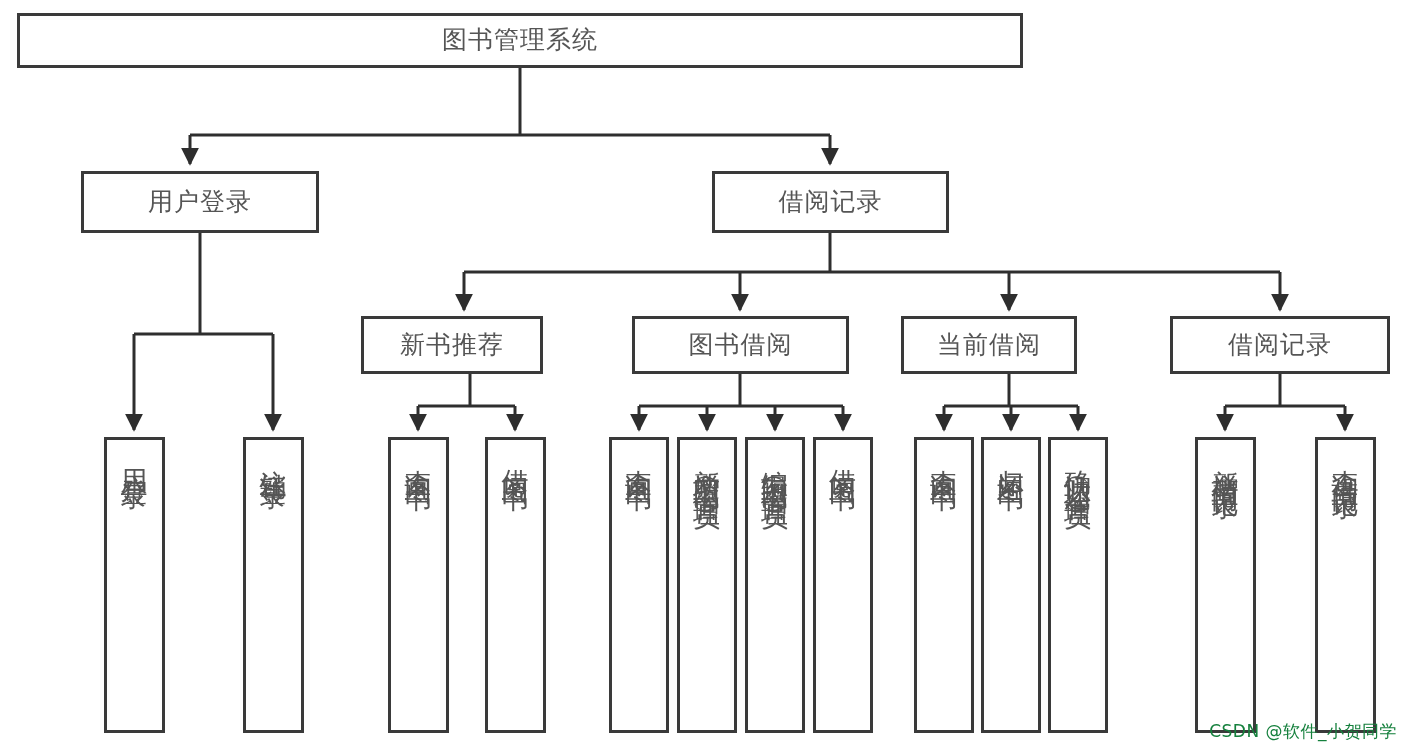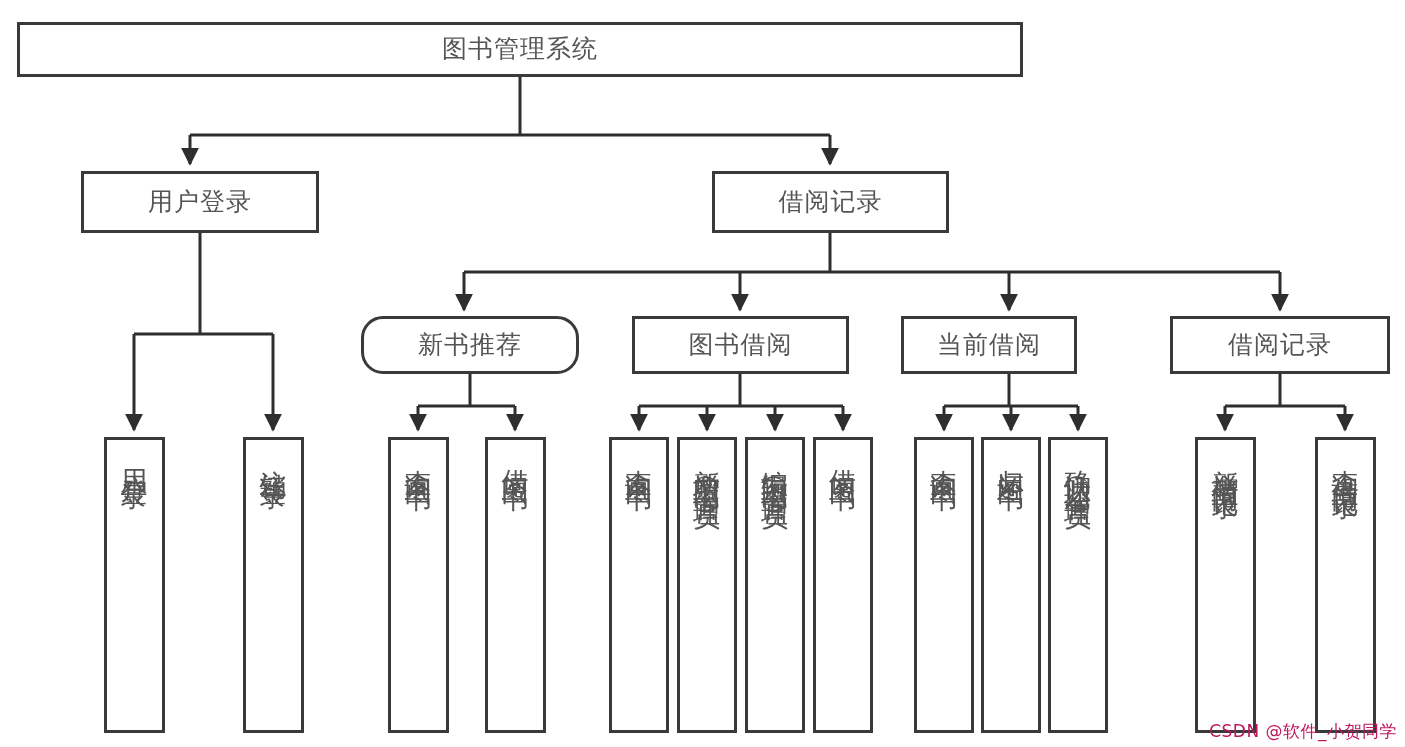--- a/index.html
+++ b/index.html
@@ -63,21 +63,21 @@
     font-size: 27px;
     letter-spacing: 5px;
     line-height: 1;
     white-space: nowrap;
   }
   .watermark {
     position: absolute;
     right: 8px;
     bottom: 4px;
     font-size: 17px;
-    color: #be185d;
+    color: #15803d;
     letter-spacing: 0.5px;
     z-index: 5;
     white-space: nowrap;
     font-family: "DejaVu Sans", "Liberation Sans", sans-serif;
   }
 </style>
 </head>
 <body>
 
 <div id="canvas">
@@ -175,32 +175,32 @@
       <path d="M 1225 406 L 1345 406"></path>
     </g>
     <g stroke="#2e2e2e" stroke-width="3" fill="none" marker-end="url(#arrow)">
       <path d="M 1225 406 L 1225 430"></path>
     </g>
     <g stroke="#2e2e2e" stroke-width="3" fill="none" marker-end="url(#arrow)">
       <path d="M 1345 406 L 1345 430"></path>
     </g>
   </svg>
 
-  <div class="node root horizontal" id="node-root" style="left: 17px; top: 13px; width: 1006px; height: 55px; margin-top: 9px;">
+  <div class="node root horizontal" id="node-root" style="left: 17px; top: 13px; width: 1006px; height: 55px;">
     <span class="label">图书管理系统</span>
   </div>
 
   <div class="node horizontal" id="node-user-login" style="left: 81px; top: 171px; width: 238px; height: 62px;">
     <span class="label">用户登录</span>
   </div>
   <div class="node horizontal" id="node-book-manage" style="left: 712px; top: 171px; width: 237px; height: 62px;">
     <span class="label">借阅记录</span>
   </div>
 
-  <div class="node horizontal" id="node-new-book-recommend" style="left: 361px; top: 316px; width: 218px; height: 58px; border-radius: 22px;">
+  <div class="node horizontal" id="node-new-book-recommend" style="left: 361px; top: 316px; width: 182px; height: 58px;">
     <span class="label">新书推荐</span>
   </div>
   <div class="node horizontal" id="node-book-borrow" style="left: 632px; top: 316px; width: 217px; height: 58px;">
     <span class="label">图书借阅</span>
   </div>
   <div class="node horizontal" id="node-current-borrow" style="left: 901px; top: 316px; width: 176px; height: 58px;">
     <span class="label">当前借阅</span>
   </div>
   <div class="node horizontal" id="node-borrow-record" style="left: 1170px; top: 316px; width: 220px; height: 58px;">
     <span class="label">借阅记录</span>

